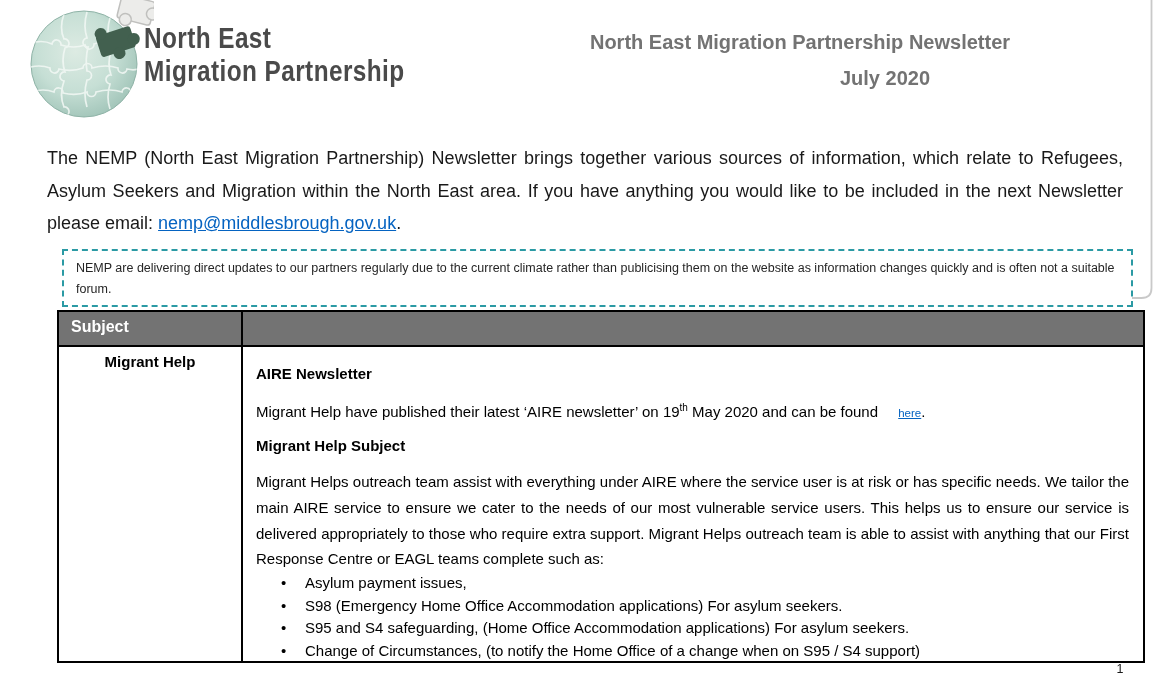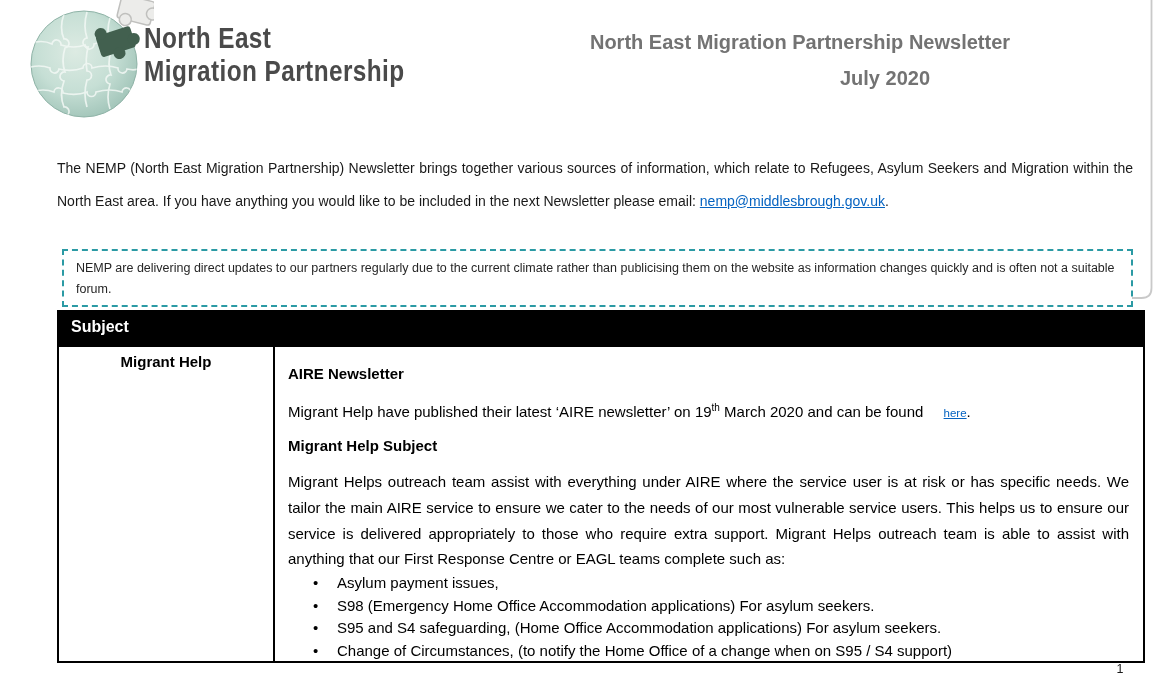--- a/index.html
+++ b/index.html
@@ -14,42 +14,42 @@
     font-weight:bold; font-size:29px; line-height:33px; color:#4a4a4a;
     transform:scaleX(.84); transform-origin:left top; white-space:nowrap;
     letter-spacing:.5px;
   }
   .title-block { position:absolute; left:450px; top:30px; width:700px;
     color:#737373; font-weight:bold; font-size:20px; line-height:24px; }
   .title-line2 { margin-top:12px; transform:translateX(85px); }
   .title-block div { text-align:center; }
   
   .intro {
-    position:absolute; left:47px; top:142px; width:1076px; margin:10px;
-    font-size:14px; line-height:32.5px; text-align:justify; color:#191919;
+    position:absolute; left:47px; top:142px; width:1076px; margin:0;
+    font-size:18px; line-height:32.5px; text-align:justify; color:#191919;
   }
   .email-link { color:#0563C1; text-decoration:underline; cursor:pointer; }
   
   .notice {
     position:absolute; left:62px; top:249px; width:1071px; height:58px;
     box-sizing:border-box; border:2px dashed #2B9AA4;
     padding:7px 12px 0 12px; font-size:12.5px; line-height:21px; color:#262626;
   }
   
   .subject-table {
     position:absolute; left:57px; top:310px; width:1088px; height:353px;
     box-sizing:border-box; border:2px solid #000;
     display:flex; flex-direction:column; overflow:hidden;
   }
-  .thead { display:flex; flex:0 0 33px; background:#000000; border-bottom:2px solid #000; }
+  .thead { display:flex; flex:0 0 33px; background:#737373; border-bottom:2px solid #000; }
   .th-subject { width:184px; box-sizing:border-box; border-right:2px solid #000;
     color:#fff; font-weight:bold; font-size:16px; padding:6px 0 0 12px; }
   .th-content { flex:1; }
   .trow { display:flex; flex:1; }
-  .td-subject { width:216px; box-sizing:border-box; border-right:2px solid #000;
+  .td-subject { width:184px; box-sizing:border-box; border-right:2px solid #000;
     text-align:center; font-weight:bold; font-size:15px; padding-top:6px; color:#000; }
   .td-content { flex:1; box-sizing:border-box; padding:18px 14px 0 13px; font-size:15px; color:#000; }
   .td-content p { margin:0; }
   .h-bold { font-weight:bold; line-height:17px; }
   .mb1 { margin-bottom:17px !important; }
   .mb2 { margin-bottom:15px !important; }
   .line-single { line-height:17px; }
   .para-just { text-align:justify; line-height:25.8px; margin-bottom:0 !important; }
   sup { font-size:10px; }
   .here-link { color:#0563C1; text-decoration:underline; font-size:11.5px; cursor:pointer;margin-left:16px; }
@@ -121,21 +121,21 @@
 
 <div class="subject-table">
   <div class="thead">
     <div class="th-subject">Subject</div>
     <div class="th-content"></div>
   </div>
   <div class="trow">
     <div class="td-subject">Migrant Help</div>
     <div class="td-content">
       <p class="h-bold mb1">AIRE Newsletter</p>
-      <p class="line-single mb2"><span>Migrant Help have published their latest ‘AIRE newsletter’ on 19</span><sup>th</sup><span> March 2020 and can be found </span><a class="here-link">here</a><span>.</span></p>
+      <p class="line-single mb2"><span>Migrant Help have published their latest ‘AIRE newsletter’ on 19</span><sup>th</sup><span> May 2020 and can be found </span><a class="here-link">here</a><span>.</span></p>
       <p class="h-bold mb2">Migrant Help Subject</p>
       <p class="para-just">Migrant Helps outreach team assist with everything under AIRE where the service user is at risk or has specific needs. We tailor the main AIRE service to ensure we cater to the needs of our most vulnerable service users. This helps us to ensure our service is delivered appropriately to those who require extra support. Migrant Helps outreach team is able to assist with anything that our First Response Centre or EAGL teams complete such as:</p>
       <ul class="bullets">
         <li>Asylum payment issues,</li>
         <li>S98 (Emergency Home Office Accommodation applications) For asylum seekers.</li>
         <li>S95 and S4 safeguarding, (Home Office Accommodation applications) For asylum seekers.</li>
         <li>Change of Circumstances, (to notify the Home Office of a change when on S95 / S4 support)</li>
       </ul>
     </div>
   </div>

